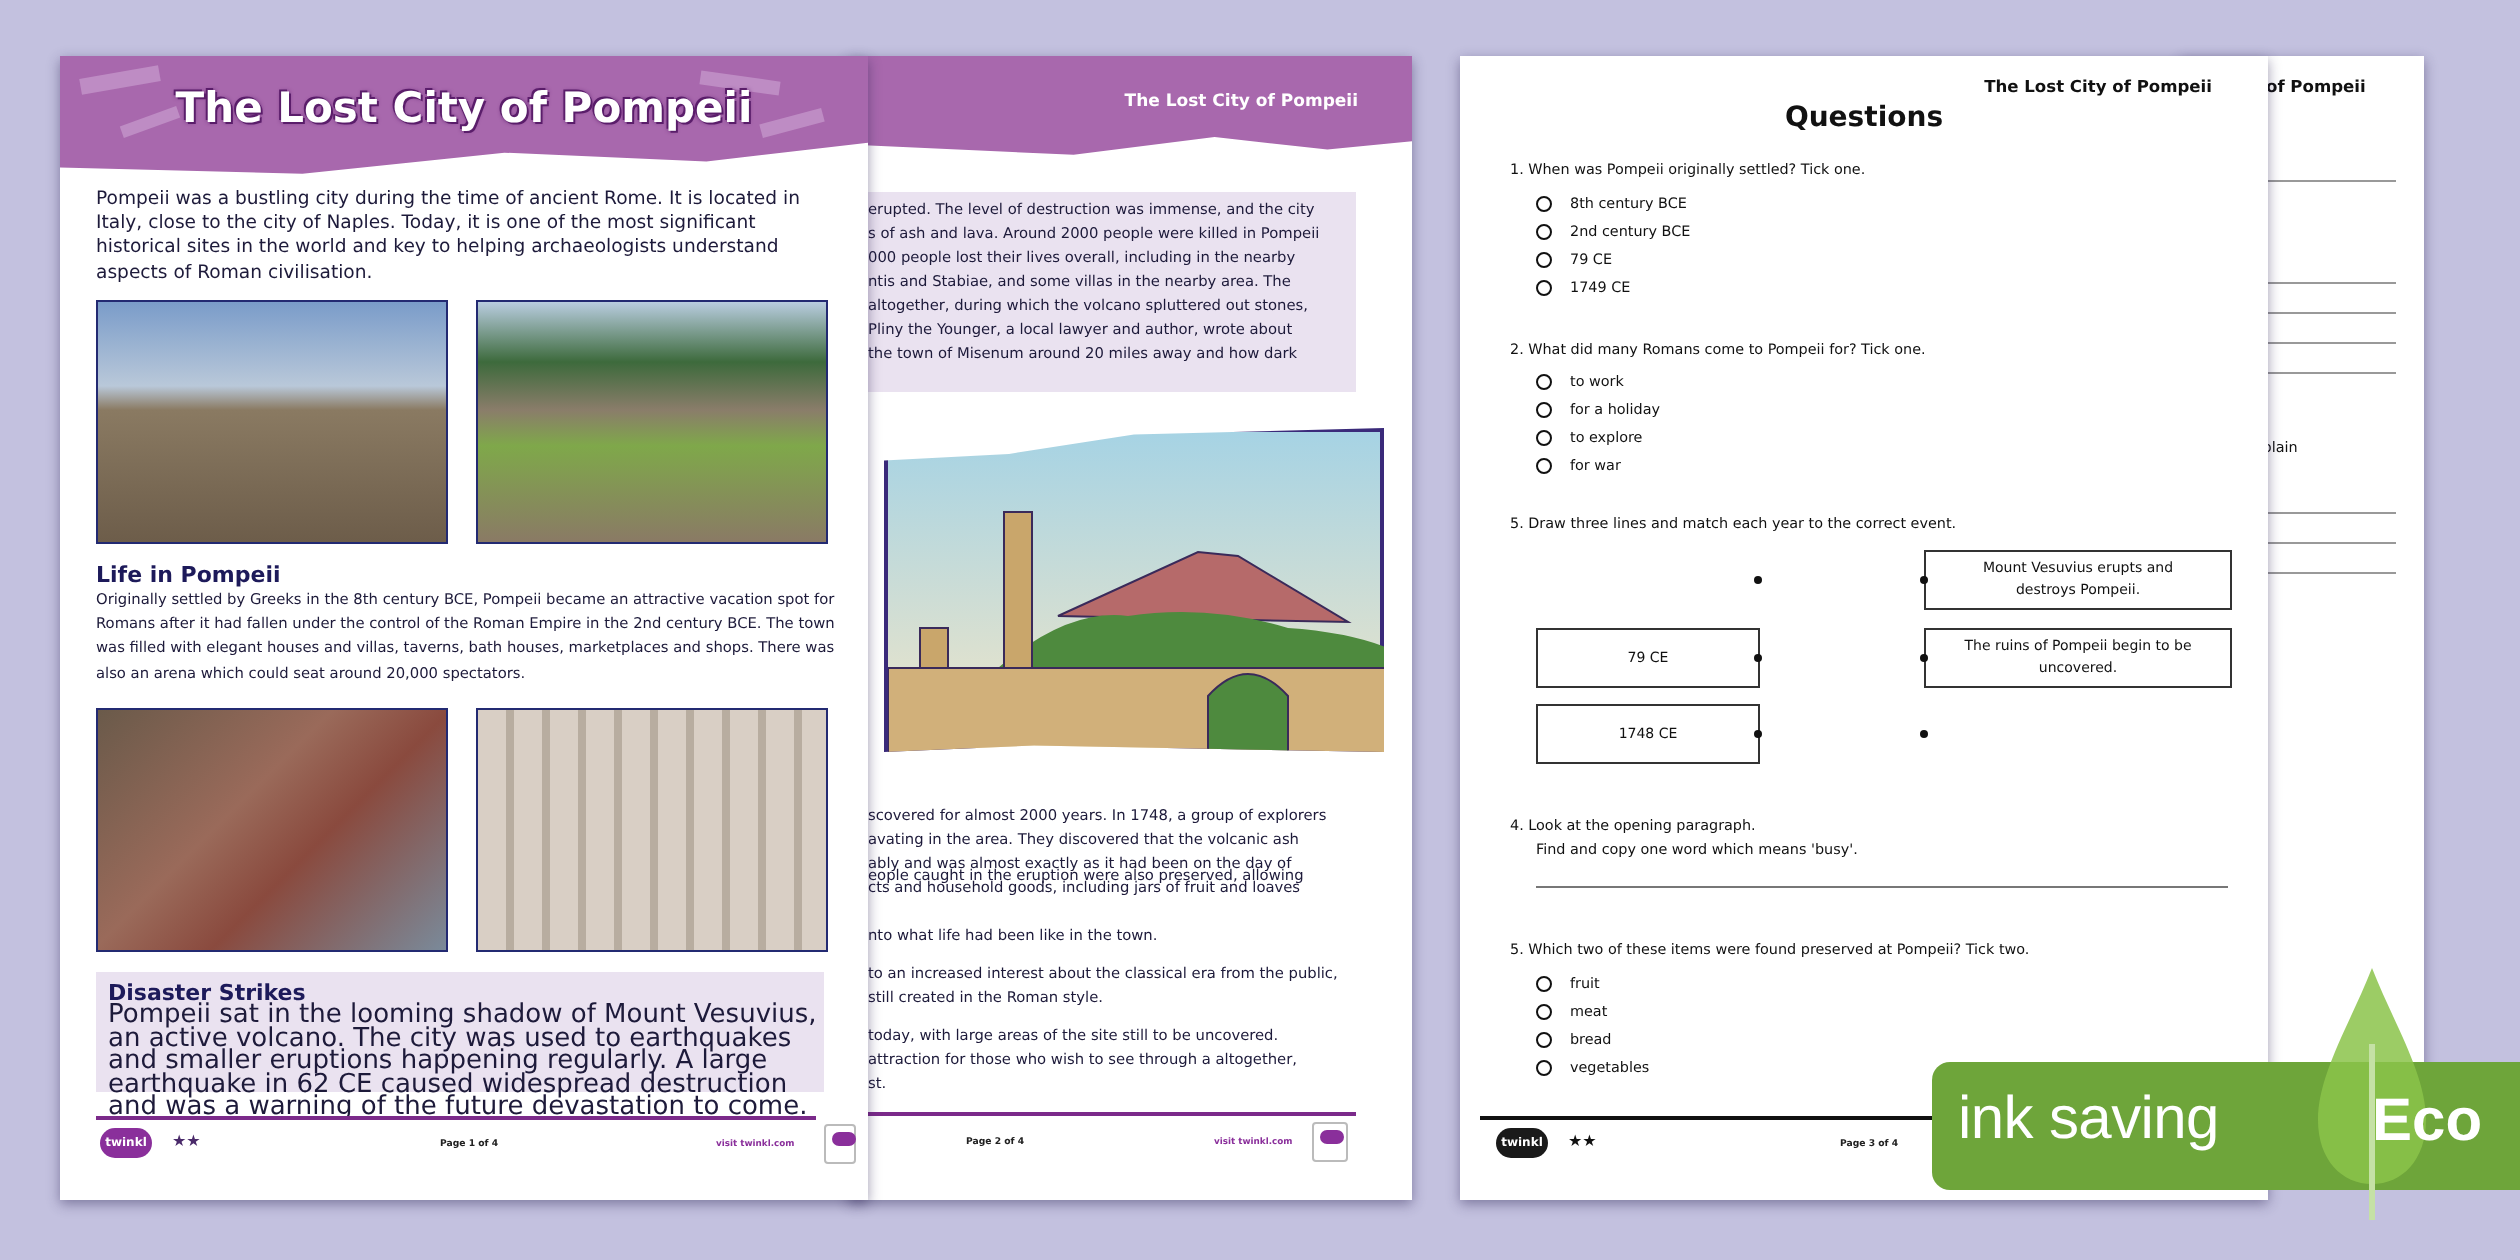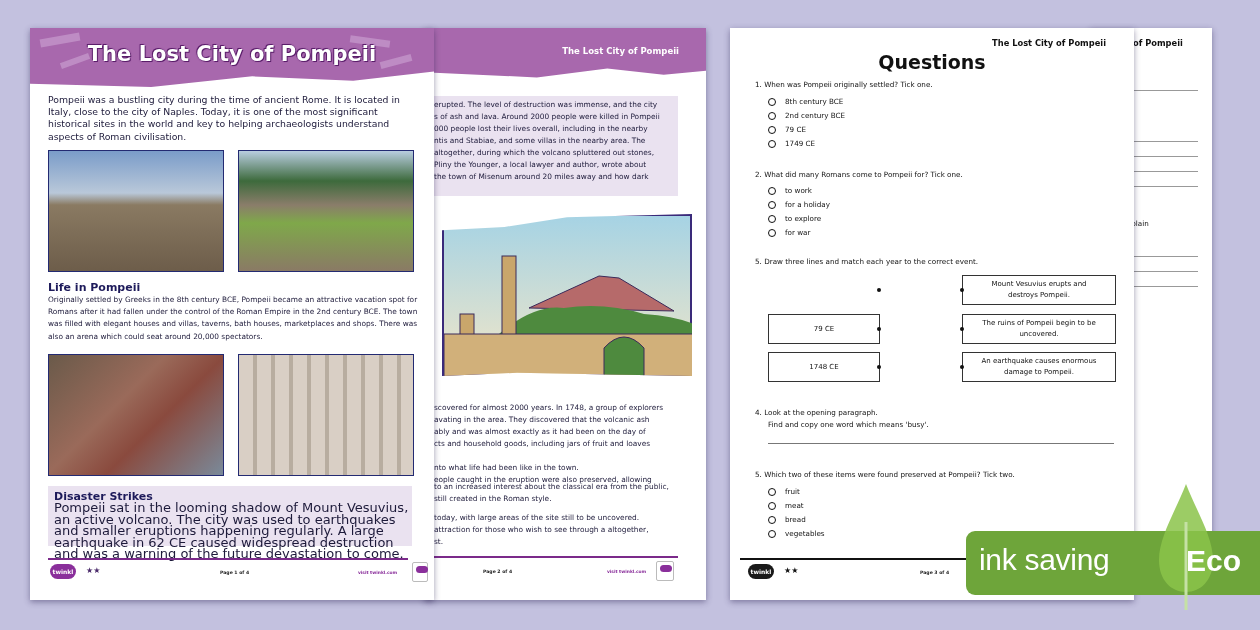--- a/index.html
+++ b/index.html
@@ -24,21 +24,21 @@
 .stars.dark{color:#111}
 .pageno{position:absolute;font-size:4.6px;font-weight:bold;color:#222}
 .visit{position:absolute;font-size:4.4px;font-weight:bold;color:#8a2f9b}
 .badge{position:absolute;width:18px;height:20px;border:1px solid #bbb;border-radius:2px;background:#fff}
 .badge::before{content:"";position:absolute;left:3px;top:3px;width:12px;height:7px;border-radius:4px;background:#8a2f9b}
 .banner2{position:absolute;left:0;top:0;width:282px;height:52px;background:#a868ad;clip-path:polygon(0 0,100% 0,100% 82%,85% 90%,65% 78%,40% 95%,0 85%)}
 .title2{position:absolute;right:27px;top:18px;font-weight:bold;font-size:8.5px;color:#fff}
 .text2{position:absolute;font-size:7.4px;line-height:12.2px;color:#1d1a3a;white-space:nowrap;overflow:hidden}
 .illus{position:absolute;left:18px;top:186px;width:250px;height:162px;background:linear-gradient(#a6d3e4,#f1e6c8);border:2px solid #3a2a7a;clip-path:polygon(0 10%,25% 8%,50% 2%,100% 0,100% 100%,30% 98%,0 100%)}
 .hdr3{position:absolute;right:28px;top:10px;font-size:8.3px;font-weight:bold;color:#111}
-.qtitle{position:absolute;left:0;width:404px;top:23px;text-align:center;font-size:19px;font-weight:bold;color:#111}
+.qtitle{position:absolute;left:0;width:404px;top:23px;text-align:center;font-size:14px;font-weight:bold;color:#111}
 .q{position:absolute;font-size:7.2px;color:#111}
 .opt{position:absolute;font-size:7.2px;color:#111;display:flex;align-items:center}
 .radio{display:inline-block;width:8px;height:8px;border:1.3px solid #111;border-radius:50%;margin-right:9px}
 .mbox{position:absolute;border:1.2px solid #333;font-size:7px;color:#111;display:flex;align-items:center;justify-content:center;text-align:center;line-height:11px}
 .dot{position:absolute;width:4px;height:4px;border-radius:50%;background:#111}
 .ansline{position:absolute;height:1px;background:#999}
 .eco{position:absolute;left:966px;top:531px;width:294px;height:64px;background:#6ea53a;border-radius:9px 0 0 9px;z-index:5}
 .eco-text{position:absolute;left:13px;top:12px;font-size:30px;color:#fff;font-family:"Liberation Sans",sans-serif;letter-spacing:-.3px}
 .leaf{position:absolute;left:1157px;top:482px;width:58px;height:130px;z-index:6}
 .eco-label{position:absolute;left:1186px;top:544px;font-size:30px;font-weight:bold;color:#fff;font-family:"Liberation Sans",sans-serif;z-index:7}
@@ -80,21 +80,21 @@
       <rect x="16" y="98" width="14" height="42" fill="#c9a66b" stroke="#3a2a5a" stroke-width="1"></rect>
       <rect x="0" y="118" width="250" height="44" fill="#d1b07a" stroke="#3a2a5a" stroke-width="1"></rect>
       <path d="M160,162 L160,132 Q180,110 200,132 L200,162Z" fill="#4e8a3e" stroke="#3a2a5a" stroke-width="1"></path>
     </svg>
   </div>
 
   <div class="text2" style="left:10px;top:374px;width:260px">scovered for almost 2000 years. In 1748, a group of explorers</div>
   <div class="text2" style="left:10px;top:386px;width:260px">avating in the area. They discovered that the volcanic ash</div>
   <div class="text2" style="left:10px;top:398px;width:260px">ably and was almost exactly as it had been on the day of</div>
   <div class="text2" style="left:10px;top:410px;width:260px">cts and household goods, including jars of fruit and loaves</div>
-  <div class="text2" style="left:10px;top:446px;width:260px">eople caught in the eruption were also preserved, allowing</div>
+  <div class="text2" style="left:10px;top:404px;width:260px">eople caught in the eruption were also preserved, allowing</div>
   <div class="text2" style="left:10px;top:434px;width:260px">nto what life had been like in the town.</div>
   <div class="text2" style="left:10px;top:453px;width:260px">to an increased interest about the classical era from the public,</div>
   <div class="text2" style="left:10px;top:465px;width:260px">still created in the Roman style.</div>
   <div class="text2" style="left:10px;top:484px;width:260px"> today, with large areas of the site still to be uncovered.</div>
   <div class="text2" style="left:10px;top:496px;width:260px"> attraction for those who wish to see through a altogether,</div>
   <div class="text2" style="left:10px;top:508px;width:260px">st.</div>
 
   <div class="footline" style="left:10px;top:528px;width:244px"></div>
   <div class="pageno" style="left:59px;top:541px">Page 2 of 4</div>
   <div class="visit" style="left:183px;top:541px">visit twinkl.com</div>
@@ -173,21 +173,20 @@
     </div>
 
   <div class="q" style="left:25px;top:229px">5.  Draw three lines and match each year to the correct event.</div>
   <div class="mbox" style="left:38px;top:286px;width:112px;height:30px">79 CE</div>
   <div class="mbox" style="left:38px;top:324px;width:112px;height:30px">1748 CE</div>
   <div class="dot" style="left:147px;top:260px"></div>
   <div class="dot" style="left:147px;top:299px"></div>
   <div class="dot" style="left:147px;top:337px"></div>
   <div class="mbox" style="left:232px;top:247px;width:154px;height:30px;padding:0 16px">Mount Vesuvius erupts and destroys Pompeii.</div>
   <div class="mbox" style="left:232px;top:286px;width:154px;height:30px;padding:0 16px">The ruins of Pompeii begin to be uncovered.</div>
-  <div class="mbox" style="left:232px;top:324px;width:154px;height:30px;padding:0 16px">An earthquake causes enormous damage to Pompeii.</div>
   <div class="dot" style="left:230px;top:260px"></div>
   <div class="dot" style="left:230px;top:299px"></div>
   <div class="dot" style="left:230px;top:337px"></div>
 
   <div class="q" style="left:25px;top:380px">4.  Look at the opening paragraph.</div>
   <div class="q" style="left:38px;top:392px">Find and copy one word which means 'busy'.</div>
   <div class="ansline" style="left:38px;top:415px;width:346px;background:#777"></div>
 
   <div class="q" style="left:25px;top:442px">5.  Which two of these items were found preserved at Pompeii? Tick two.</div>
   <div class="opt" style="left:38px;top:459px">

